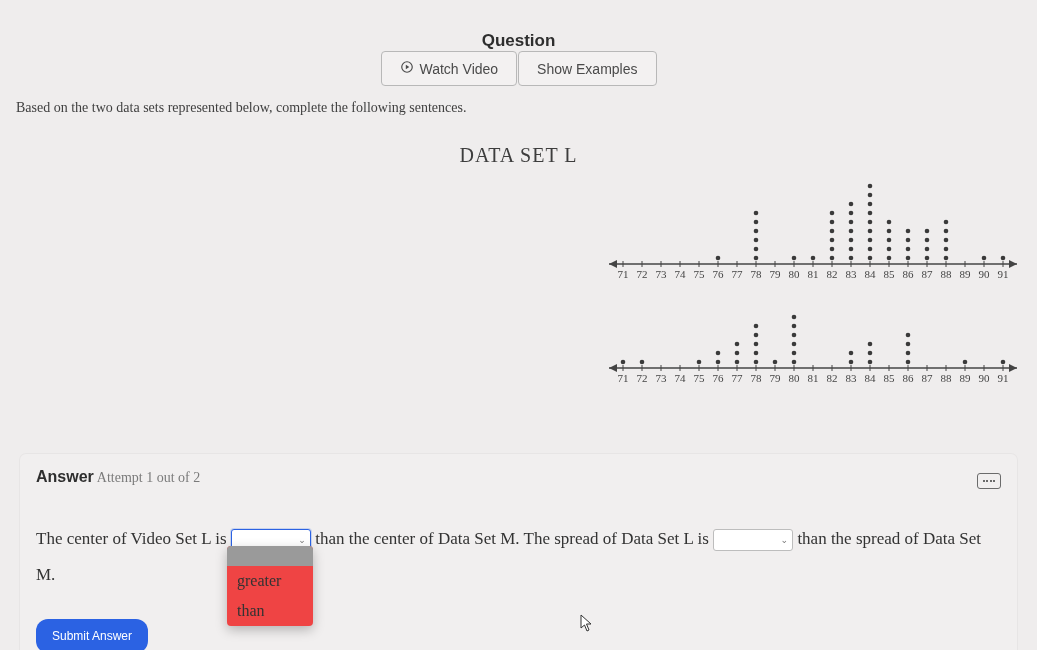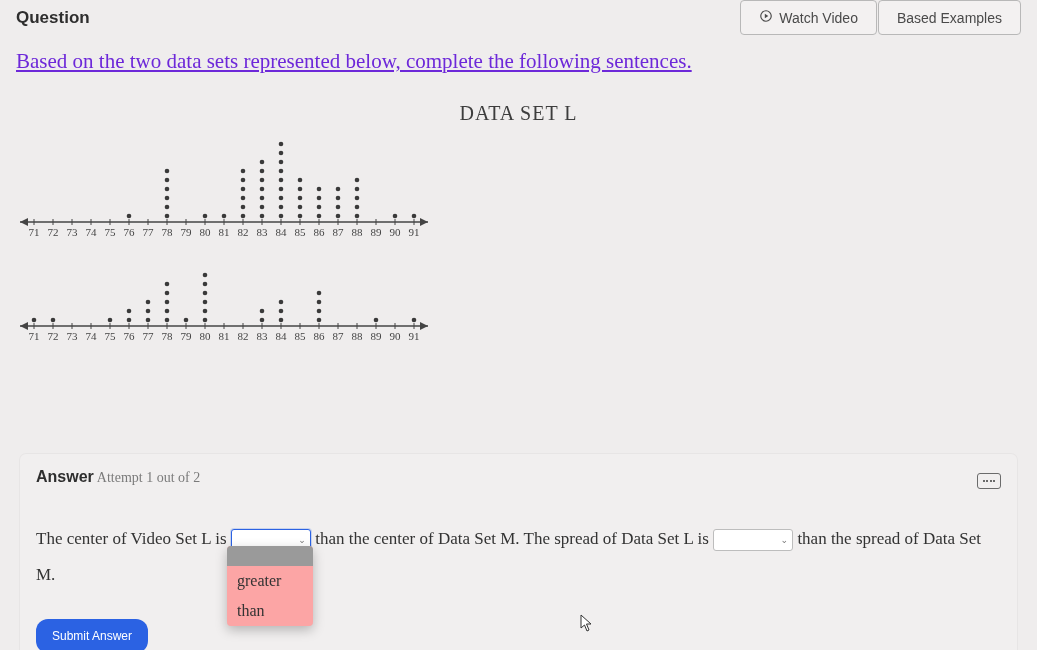--- a/index.html
+++ b/index.html
@@ -6,37 +6,37 @@
   html, body {
     margin: 0; padding: 0;
     width: 1037px; height: 650px;
     font-family: Georgia, 'Times New Roman', serif;
     background: #efeded;
     color: #3b3b3b;
     overflow: hidden;
   }
   .page { width: 1037px; height: 650px; position: relative; }
 
-  .hdr { display: flex; align-items: center; justify-content: space-between; padding: 0 16px 6px 16px; }
+  .hdr { display: flex; align-items: center; justify-content: space-between; padding: 31px 16px 6px 16px; flex-direction: column; }
   .q-label { font-weight: bold; font-size: 17px; color: #2e2e2e; font-family: Arial, sans-serif; }
   .hdr-buttons { display: flex; gap: 1px; }
   .btn-outline {
     border: 1px solid #b8b8b8; background: #f3f1f1; color: #4a4a4a;
     font-size: 14px; padding: 8px 18px; border-radius: 4px;
     font-family: Arial, sans-serif; display: flex; align-items: center; gap: 6px;
     cursor: pointer;
   }
   .btn-outline svg { width: 14px; height: 14px; }
 
-  .prompt { font-size: 21px; color: #6d28d9; padding: 8px 16px 6px 16px; font-family: Georgia, serif; text-decoration: underline; }
+  .prompt { font-size: 14px; color: #404040; padding: 8px 16px 6px 16px; font-family: Georgia, serif; }
 
   .plots { padding: 0 16px; margin-top: 22px; }
   .plot-block { margin: 6px 0 10px 0; }
   .plot-title { text-align: center; font-size: 20px; color: #3d3d3d; letter-spacing: 1px; font-family: Georgia, serif; margin-bottom: 4px; }
-  .dotplot-wrap { text-align: left; }
+  .dotplot-wrap { text-align: right; }
   .dotplot { display: inline-block; }
 
   .answer-panel {
     position: absolute; left: 20px; right: 20px; top: 454px;
     background: #f1efef; border-radius: 6px; padding: 14px 16px 72px 16px;
     box-shadow: 0 0 0 1px rgba(0,0,0,0.03);
   }
   .ans-head { display: flex; align-items: baseline; justify-content: space-between; }
   .ans-left { display: flex; align-items: baseline; gap: 3px; }
   .ans-label { font-weight: bold; font-size: 16px; color: #2e2e2e; font-family: Arial, sans-serif; }
@@ -57,21 +57,21 @@
   .sel.active { border: 1.5px solid #2b62e3; box-shadow: 0 0 0 1px rgba(43,98,227,0.2); }
   .sel .caret { position:absolute; right:4px; top:50%; transform:translateY(-50%); font-size:9px; color:#777; }
 
   .submit {
     position: absolute; left: 16px; bottom: 12px;
     background: #2b62e3; color: #fff; border: none; border-radius: 12px;
     font-size: 12px; padding: 10px 16px; font-family: Arial, sans-serif; cursor: pointer;
   }
 
   .dropdown {
-    position: absolute; width: 86px; background: #fca5a5; border-radius: 4px;
+    position: absolute; width: 86px; background: #ef4444; border-radius: 4px;
     box-shadow: 0 4px 12px rgba(0,0,0,0.25); overflow:hidden;
     font-family: Georgia, serif;
   }
   .dropdown .dd-header { height: 20px; background: #9a9a9a; }
   .dropdown .dd-item { padding: 6px 10px; font-size: 16px; color:#333; cursor:pointer; }
 
   .cursor-ptr { position:absolute; width:14px; height:18px; }
 
   
   .tick-lbl { font: 11px Georgia, serif; fill:#444; }
@@ -86,21 +86,21 @@
       <button class="btn-outline">
         <span>
           <svg viewBox="0 0 24 24" fill="none" stroke="#4a4a4a" stroke-width="2">
             <circle cx="12" cy="12" r="9"></circle>
               <path d="M10 8l6 4-6 4V8z" fill="#4a4a4a" stroke="none"></path>
           </svg>
         </span>
         <span>Watch Video</span>
       </button>
       <button class="btn-outline">
-        <span>Based Examples</span>
+        <span>Show Examples</span>
       </button>
     </div>
   </div>
 
   <div class="prompt">Based on the two data sets represented below, complete the following sentences.</div>
 
   <div class="plots">
     <div class="plot-block">
       <div class="plot-title">DATA SET L</div>
       <div class="dotplot-wrap"><div class="dotplot" id="dotplot-L"><svg width="416" height="117" viewBox="0 0 416 117">

